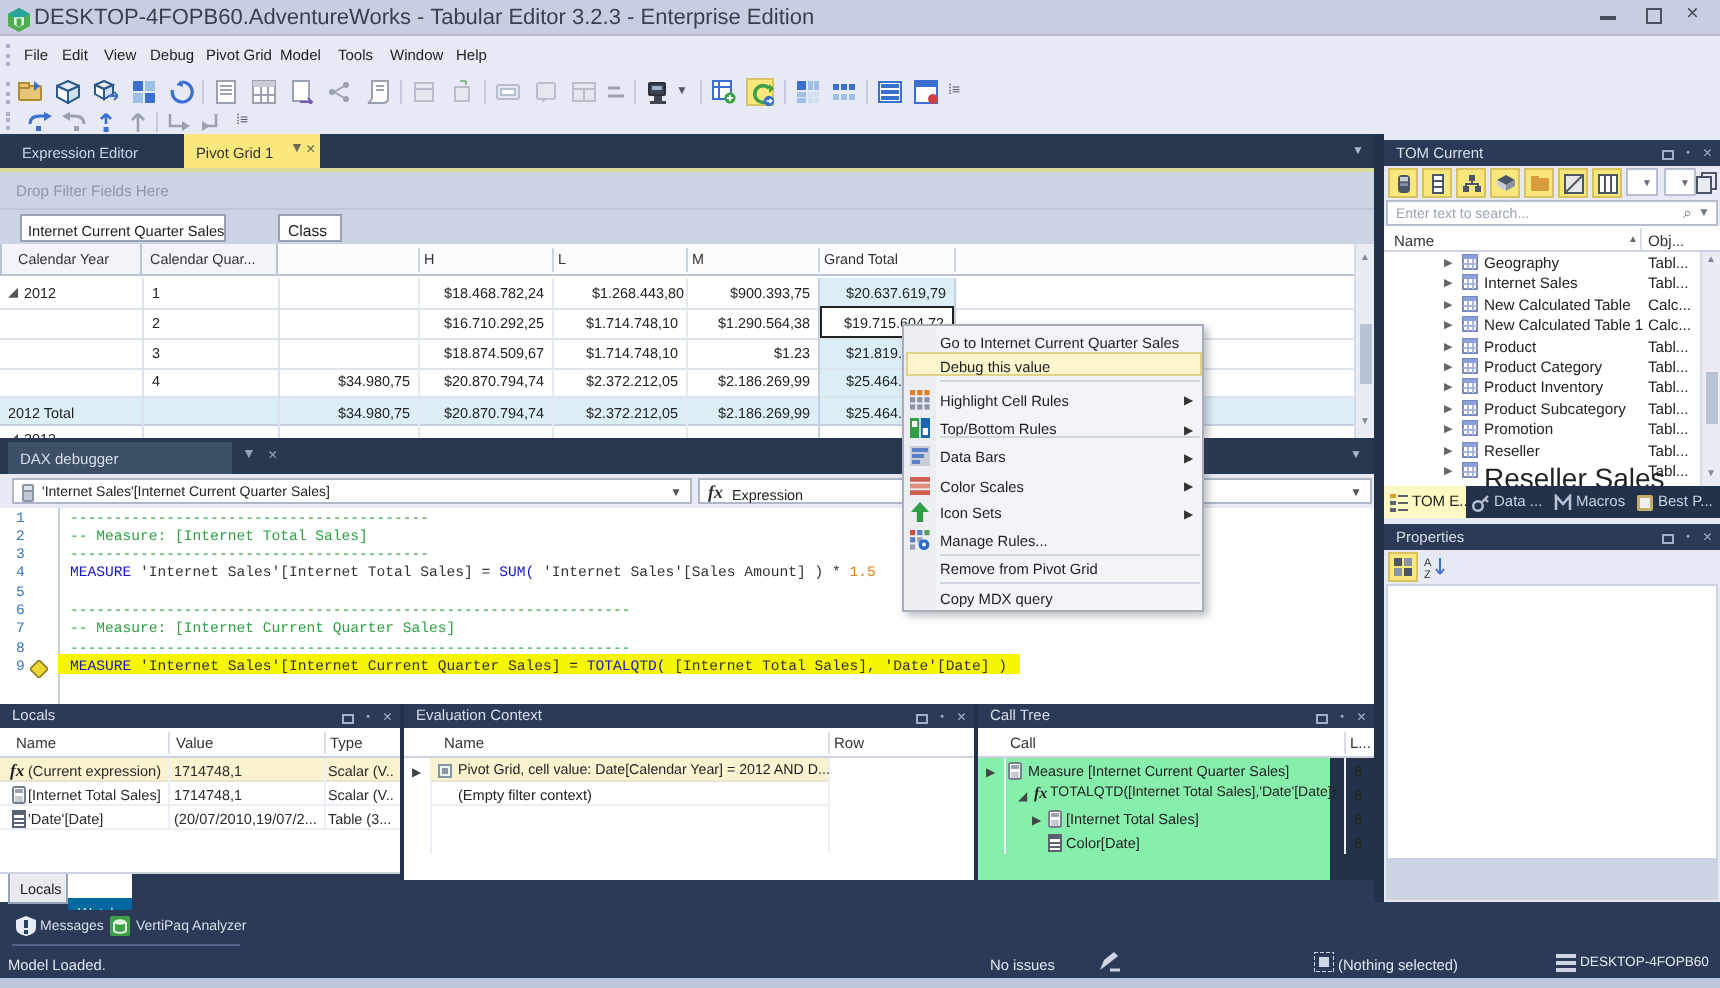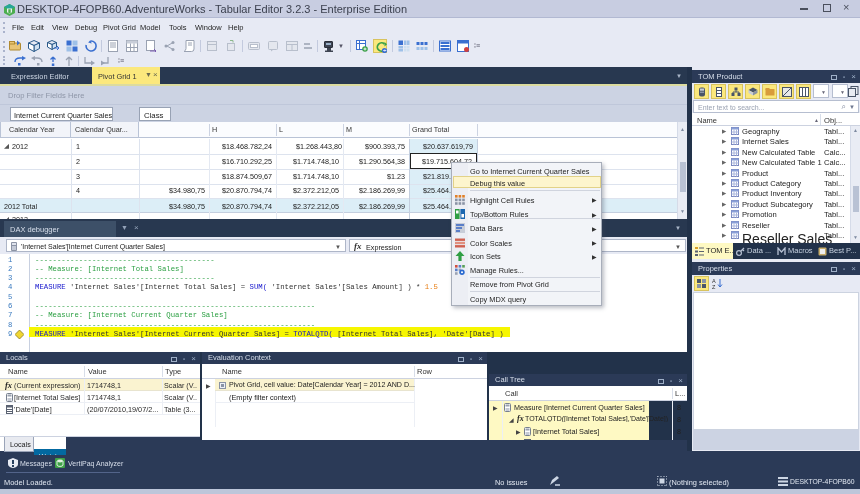--- a/index.html
+++ b/index.html
@@ -478,21 +478,21 @@
   <span class="abs" style="left:4px;top:30px;color:#444;font-size:6px;">▶</span>
   <svg class="abs" style="left:17px;top:30px;" width="7" height="7" viewBox="0 0 7 7">
         <rect x="0.5" y="0.5" width="6" height="6" fill="#eef1f6" stroke="#8a93a5"></rect>
         <rect x="2" y="2" width="3" height="3" fill="#8a93a5"></rect>
       </svg>
   <span class="abs cell" style="left:27px;top:29px;width:186px;color:#222;font-size:7.1px;">Pivot Grid, cell value: Date[Calendar Year] = 2012 AND D...</span>
   <span class="abs cell" style="left:27px;top:41px;color:#222;font-size:7.3px;">(Empty filter context)</span>
   <div class="abs" style="left:13px;top:39px;width:199px;height:12px;border-bottom:1px solid #eceff5;"></div>
 </div>
 
-<div id="calltree" class="abs" style="left:489px;top:352px;width:160px;height:88px;background:#fef9c3;margin-top:22px;">
+<div id="calltree" class="abs" style="left:489px;top:352px;width:176px;height:88px;background:#86efac;">
   <div class="abs navy" style="left:0;top:0;width:198px;height:12px;">
         <div class="ptitle" style="line-height:12px;">Call Tree</div>
     <div class="pbtns">
           <span style="width:6px;height:5px;border:1px solid #9fb0c8;margin-top:1px;"></span>
           <span style="color:#9fb0c8;font-size:7px;line-height:7px;">᭼</span>
           <span style="color:#9fb0c8;font-size:8px;line-height:7px;">×</span>
         </div>
   </div>
   <div class="abs colhdr" style="left:0;top:12px;width:198px;height:15px;">
     <span class="abs" style="left:16px;top:3px;">Call</span>
@@ -574,21 +574,21 @@
       </svg>
   <span class="abs" style="left:790px;top:5px;font-size:6.8px;white-space:nowrap;">DESKTOP-4FOPB60</span>
 </div>
 <div class="abs" style="left:0;top:489px;width:860px;height:5px;background:#bdc6da;"></div>
 
 <div class="abs" style="left:687px;top:67px;width:5px;height:384px;background:#22324a;"></div>
 
 <div id="right" class="abs" style="left:692px;top:67px;width:168px;height:384px;background:#e7eaf4;">
 
   <div class="abs navy" style="left:0;top:3px;width:168px;height:13px;">
-        <div class="ptitle">TOM Product</div>
+        <div class="ptitle">TOM Current</div>
     <div class="pbtns">
           <span style="width:6px;height:5px;border:1px solid #9fb0c8;margin-top:1px;"></span>
           <span style="color:#9fb0c8;font-size:7px;line-height:7px;">᭼</span>
           <span style="color:#9fb0c8;font-size:8px;line-height:7px;">×</span>
         </div>
   </div>
 
   <div class="abs" style="left:0;top:16px;width:168px;height:17px;background:#e7eaf4;" id="tomtb">
         <div class="abs" style="left:2px;top:1px;width:15px;height:15px;background:#fbe87d;border:1px solid #d8c35e;">
           <svg class="abs" style="left:2px;top:2px;" width="10" height="10" viewBox="0 0 10 10">

